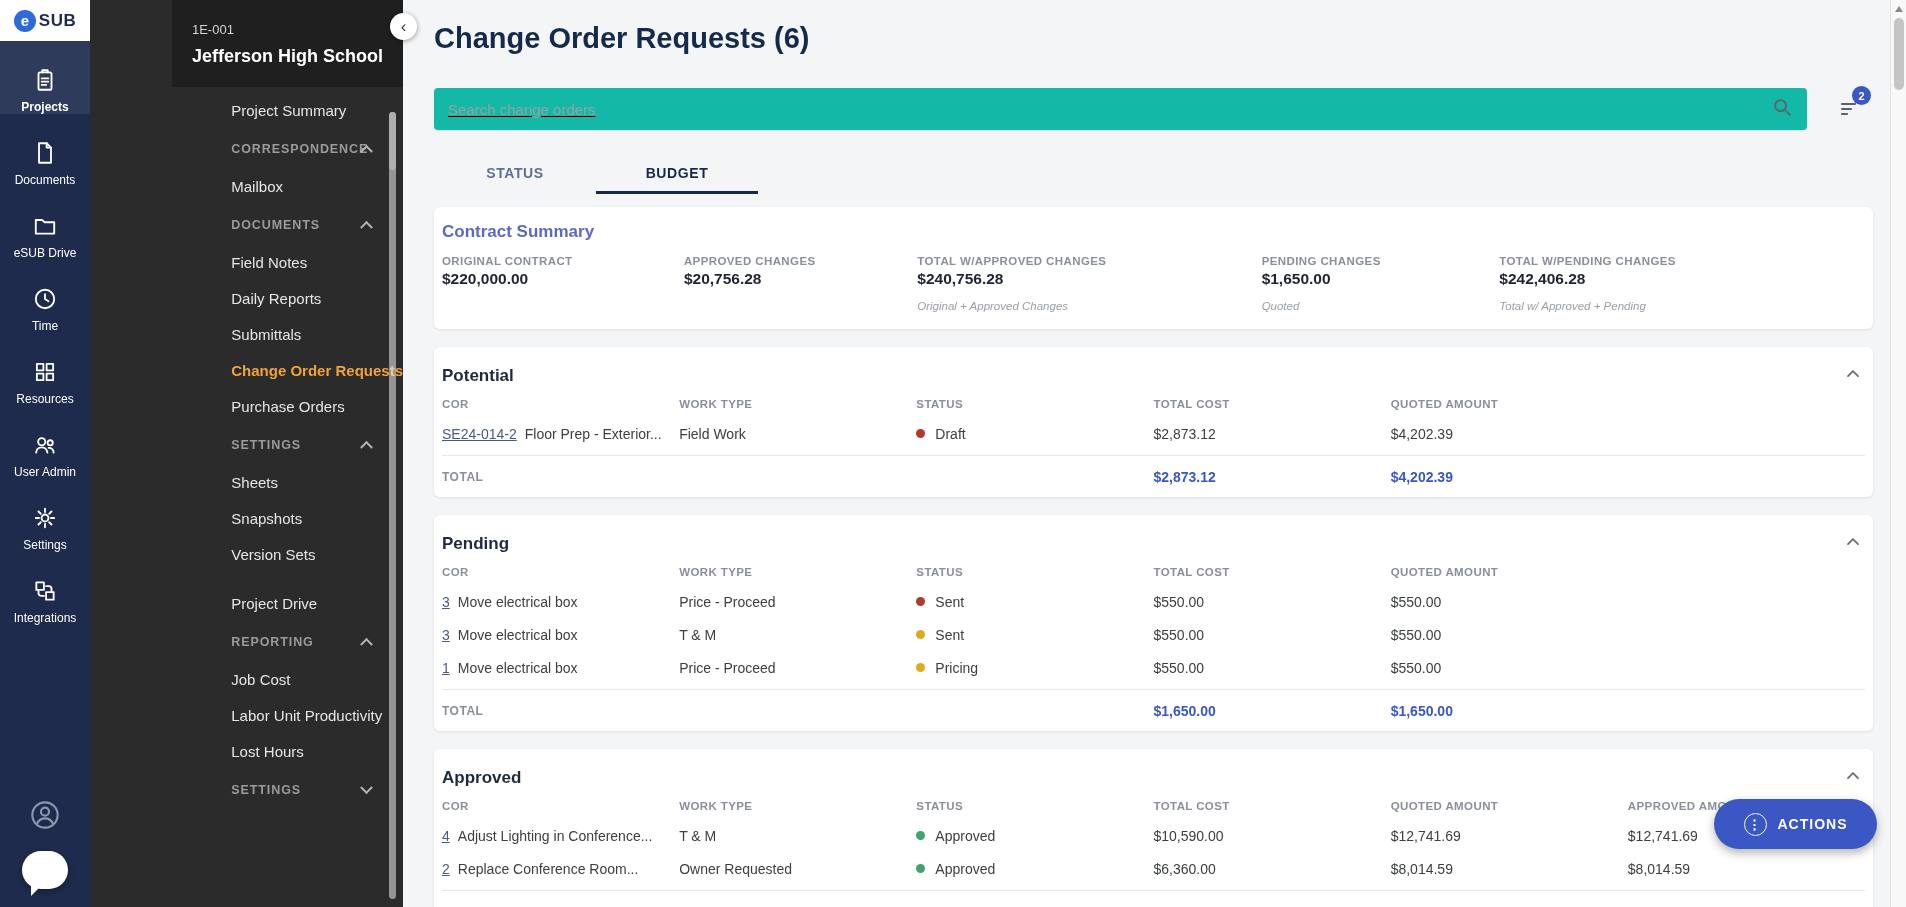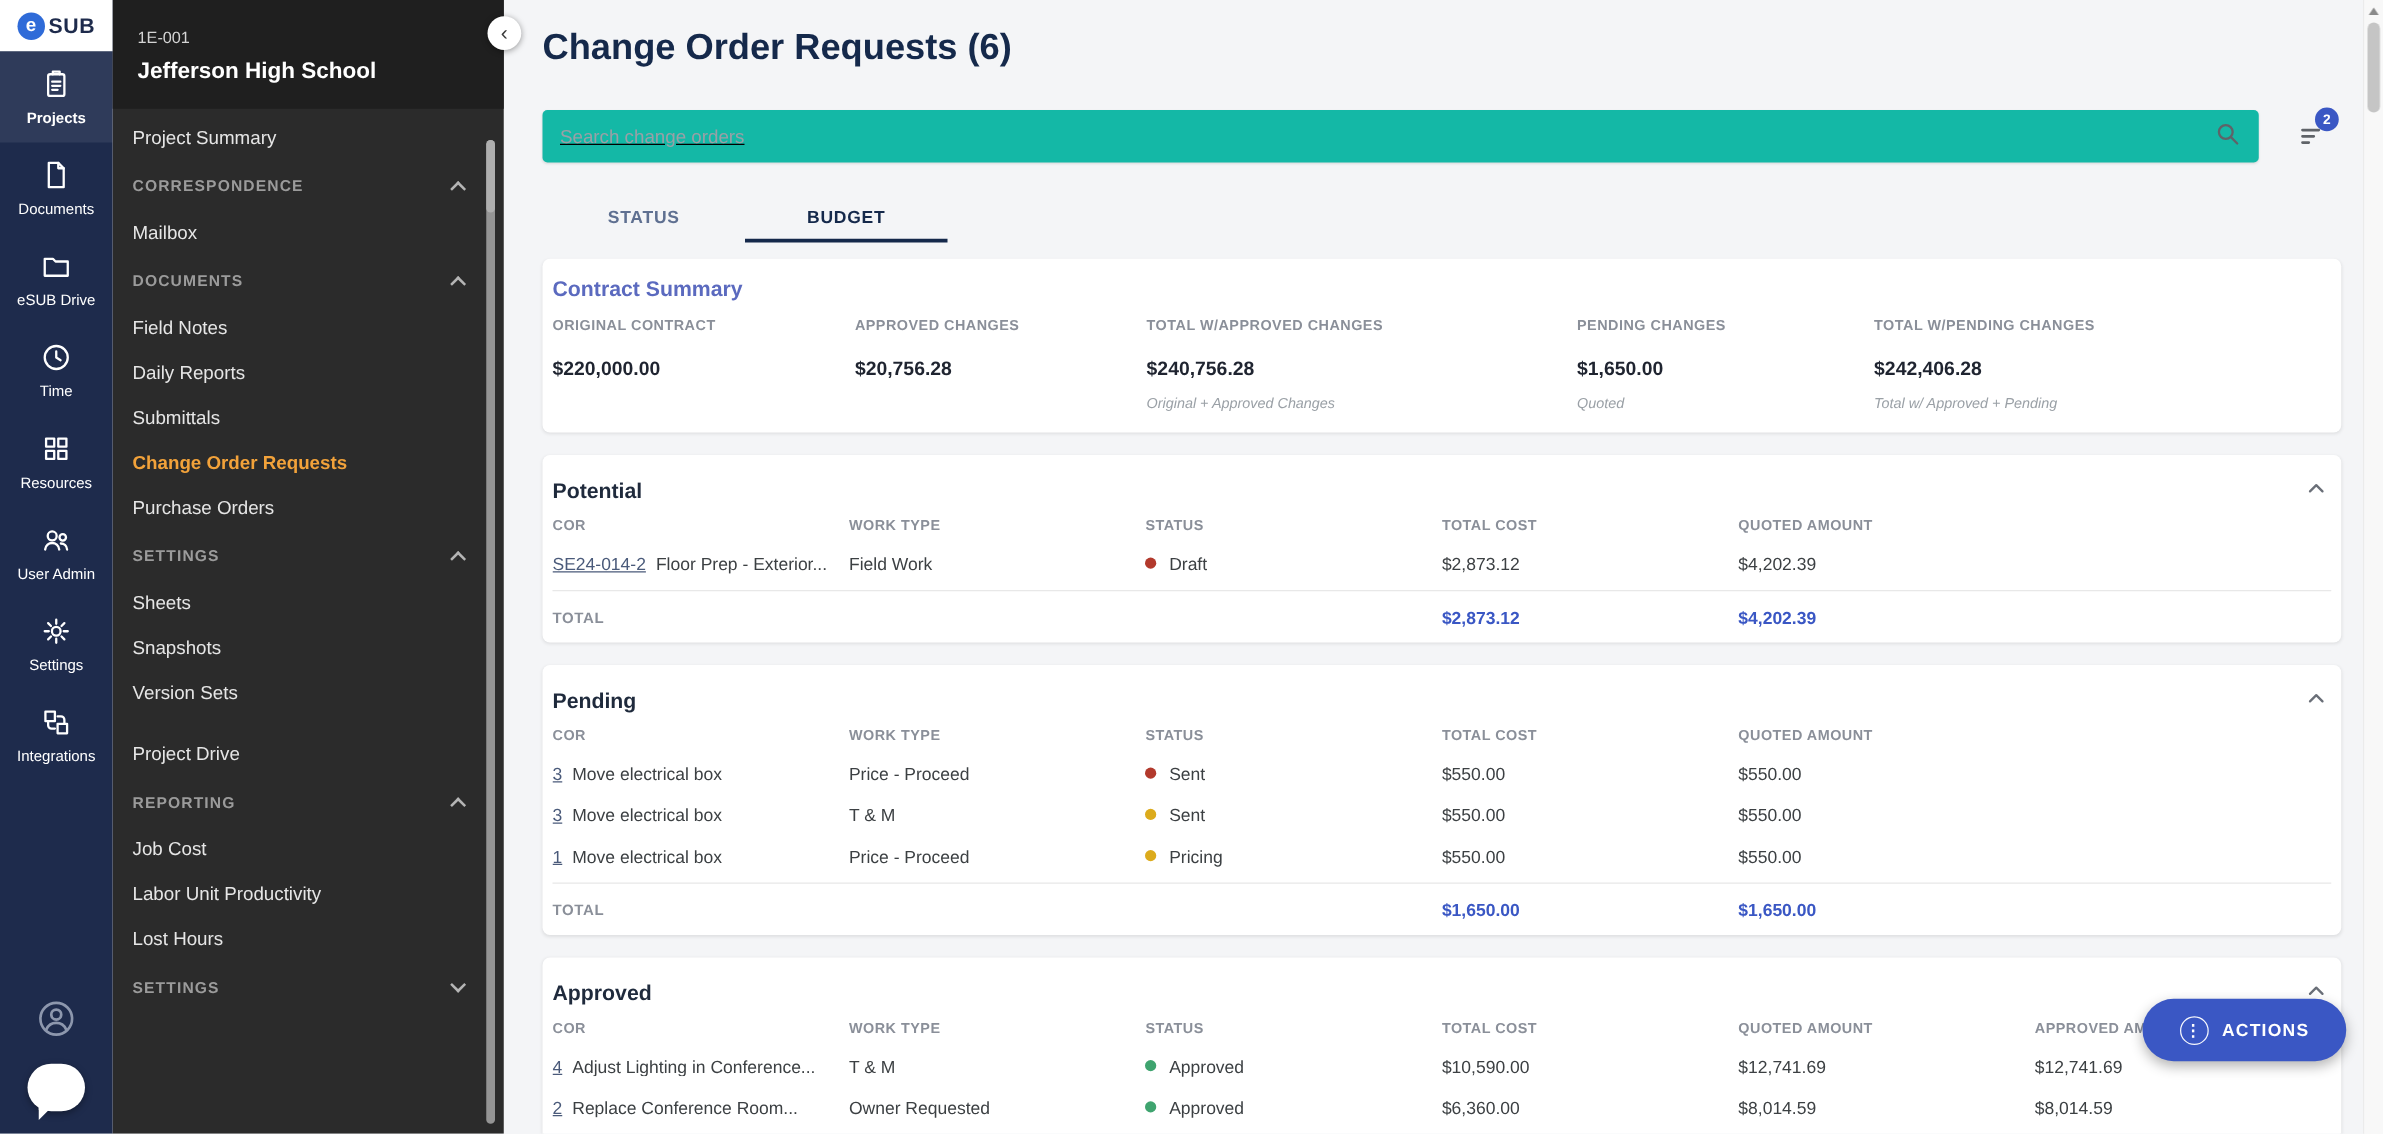--- a/index.html
+++ b/index.html
@@ -4,32 +4,32 @@
 <style>
   * { box-sizing: border-box; margin: 0; padding: 0; }
   html,body { width:1906px; height:907px; overflow:hidden; }
   body { font-family:"Liberation Sans", sans-serif; display:flex; background:#f4f5f7; }
 
   
   .rail { width:90px; flex-shrink:0; background:#1e2b4c; display:flex; flex-direction:column; align-items:center; position:relative; z-index:4; }
   .logo-box { width:90px; height:41px; background:#fff; display:flex; align-items:center; justify-content:center; gap:3px; }
   .logo-e { width:22px; height:22px; border-radius:50%; background:#2f6bd8; color:#fff; font-weight:bold; font-size:15px; display:flex; align-items:center; justify-content:center; }
   .logo-text { color:#1e2b4c; font-weight:bold; font-size:17px; letter-spacing:0.5px; }
-  .rail-item { width:90px; height:73px; display:flex; flex-direction:column; align-items:center; justify-content:center; gap:7px; cursor:pointer; color:#fff; }
+  .rail-item { width:90px; height:73px; display:flex; flex-direction:column; align-items:center; justify-content:flex-end; gap:7px; cursor:pointer; color:#fff; }
   .rail-item.active { background:rgba(255,255,255,0.08); }
   .rail-item.active .rail-label { font-weight:bold; }
   .rail-icon svg { display:block; }
   .rail-label { font-size:12px; color:#ffffff; }
   .rail-bottom { margin-top:auto; display:flex; flex-direction:column; align-items:center; gap:20px; padding-bottom:18px; }
   .avatar-icon svg { display:block; }
   .chat-bubble { width:46px; height:38px; background:#fff; border-radius:20px; position:relative; cursor:pointer; box-shadow:0 2px 6px rgba(0,0,0,0.35); }
   .chat-bubble:after { content:""; position:absolute; bottom:-7px; left:9px; border:8px solid transparent; border-top-color:#fff; border-left-color:#fff; }
 
   
-  .sidebar { width:313px; flex-shrink:0; background:#2b2b2b; color:#e6e6e6; display:flex; flex-direction:column; position:relative; z-index:3; }
+  .sidebar { width:313px; flex-shrink:0; background:#2b2b2b; color:#e6e6e6; display:flex; flex-direction:column; position:relative; z-index:3;align-items:flex-end; }
   .project-header { background:#1f1f1f; padding:22px 20px 20px; }
   .project-code { font-size:13px; color:#d4d4d4; margin-bottom:9px; }
   .project-name { font-size:18px; font-weight:bold; color:#ffffff; }
   .nav { flex:1; padding-top:6px; overflow:hidden; }
   .nav-item { height:36px; line-height:36px; padding-left:16px; font-size:15px; color:#e6e6e6; cursor:pointer; white-space:nowrap; }
   .nav-item.active { color:#f2a23a; font-weight:bold; }
   .nav-item.gap { margin-top:13px; }
   .nav-section { height:40px; line-height:40px; padding-left:16px; font-size:12.5px; font-weight:bold; letter-spacing:0.9px; color:#9b9b9b; position:relative; cursor:pointer; }
   .chev { width:9px; height:9px; border-left:2px solid #b5b5b5; border-bottom:2px solid #b5b5b5; display:inline-block; position:absolute; right:32px; top:50%; }
   .chev.up { transform:translateY(-25%) rotate(135deg); }
@@ -48,21 +48,21 @@
   .search-box input::placeholder { color:#9aa0a6; }
   .filter-wrap { width:46px; margin-left:20px; position:relative; display:flex; justify-content:center; cursor:pointer; }
   .filter-badge { position:absolute; top:-11px; right:2px; min-width:19px; height:19px; border-radius:50%; background:#3a57c4; color:#fff; font-size:11px; font-weight:bold; display:flex; align-items:center; justify-content:center; }
   .tabs { display:flex; margin-top:22px; }
   .tab { width:162px; text-align:center; padding:13px 0 10px; font-size:14px; font-weight:bold; letter-spacing:0.6px; color:#5f7091; border-bottom:3px solid transparent; cursor:pointer; }
   .tab.active { color:#15294b; border-bottom-color:#15294b; }
 
   .card { background:#fff; border-radius:6px; box-shadow:0 1px 3px rgba(0,0,0,0.09); margin-top:13px; padding:15px 8px 0; }
   .summary-title { font-size:17px; font-weight:bold; color:#5b6abf; margin-bottom:13px; }
   .summary-grid { display:grid; grid-template-columns:17% 16.4% 24.2% 16.7% 25.7%; padding-bottom:16px; }
-  .col-label { font-size:11.5px; font-weight:bold; letter-spacing:0.4px; color:#8a8f99; margin-bottom:20px; }
+  .col-label { font-size:11.5px; font-weight:bold; letter-spacing:0.4px; color:#8a8f99; margin-bottom:3px; }
   .col-value { font-size:15.5px; font-weight:bold; color:#1f2430; }
   .col-note { font-size:11.5px; font-style:italic; color:#9aa0a6; margin-top:12px; min-height:13px; }
 
   .section-card { margin-top:18px; }
   .section-head { display:flex; justify-content:space-between; align-items:center; }
   .section-title { font-size:17px; font-weight:bold; color:#1f2a3c;text-align:right; }
   .collapse-section { background:none; border:none; cursor:pointer; padding:2px; }
   .table-header { display:grid; grid-template-columns:repeat(6,1fr); font-size:11.5px; font-weight:bold; letter-spacing:0.4px; color:#8a8f99; margin-top:9px; padding-bottom:7px; }
   .table-row { display:grid; grid-template-columns:repeat(6,1fr); align-items:center; height:33px; font-size:14px; color:#3c4043; }
   .cor-cell { display:flex; align-items:baseline; overflow:hidden; padding-right:12px; white-space:nowrap; }

